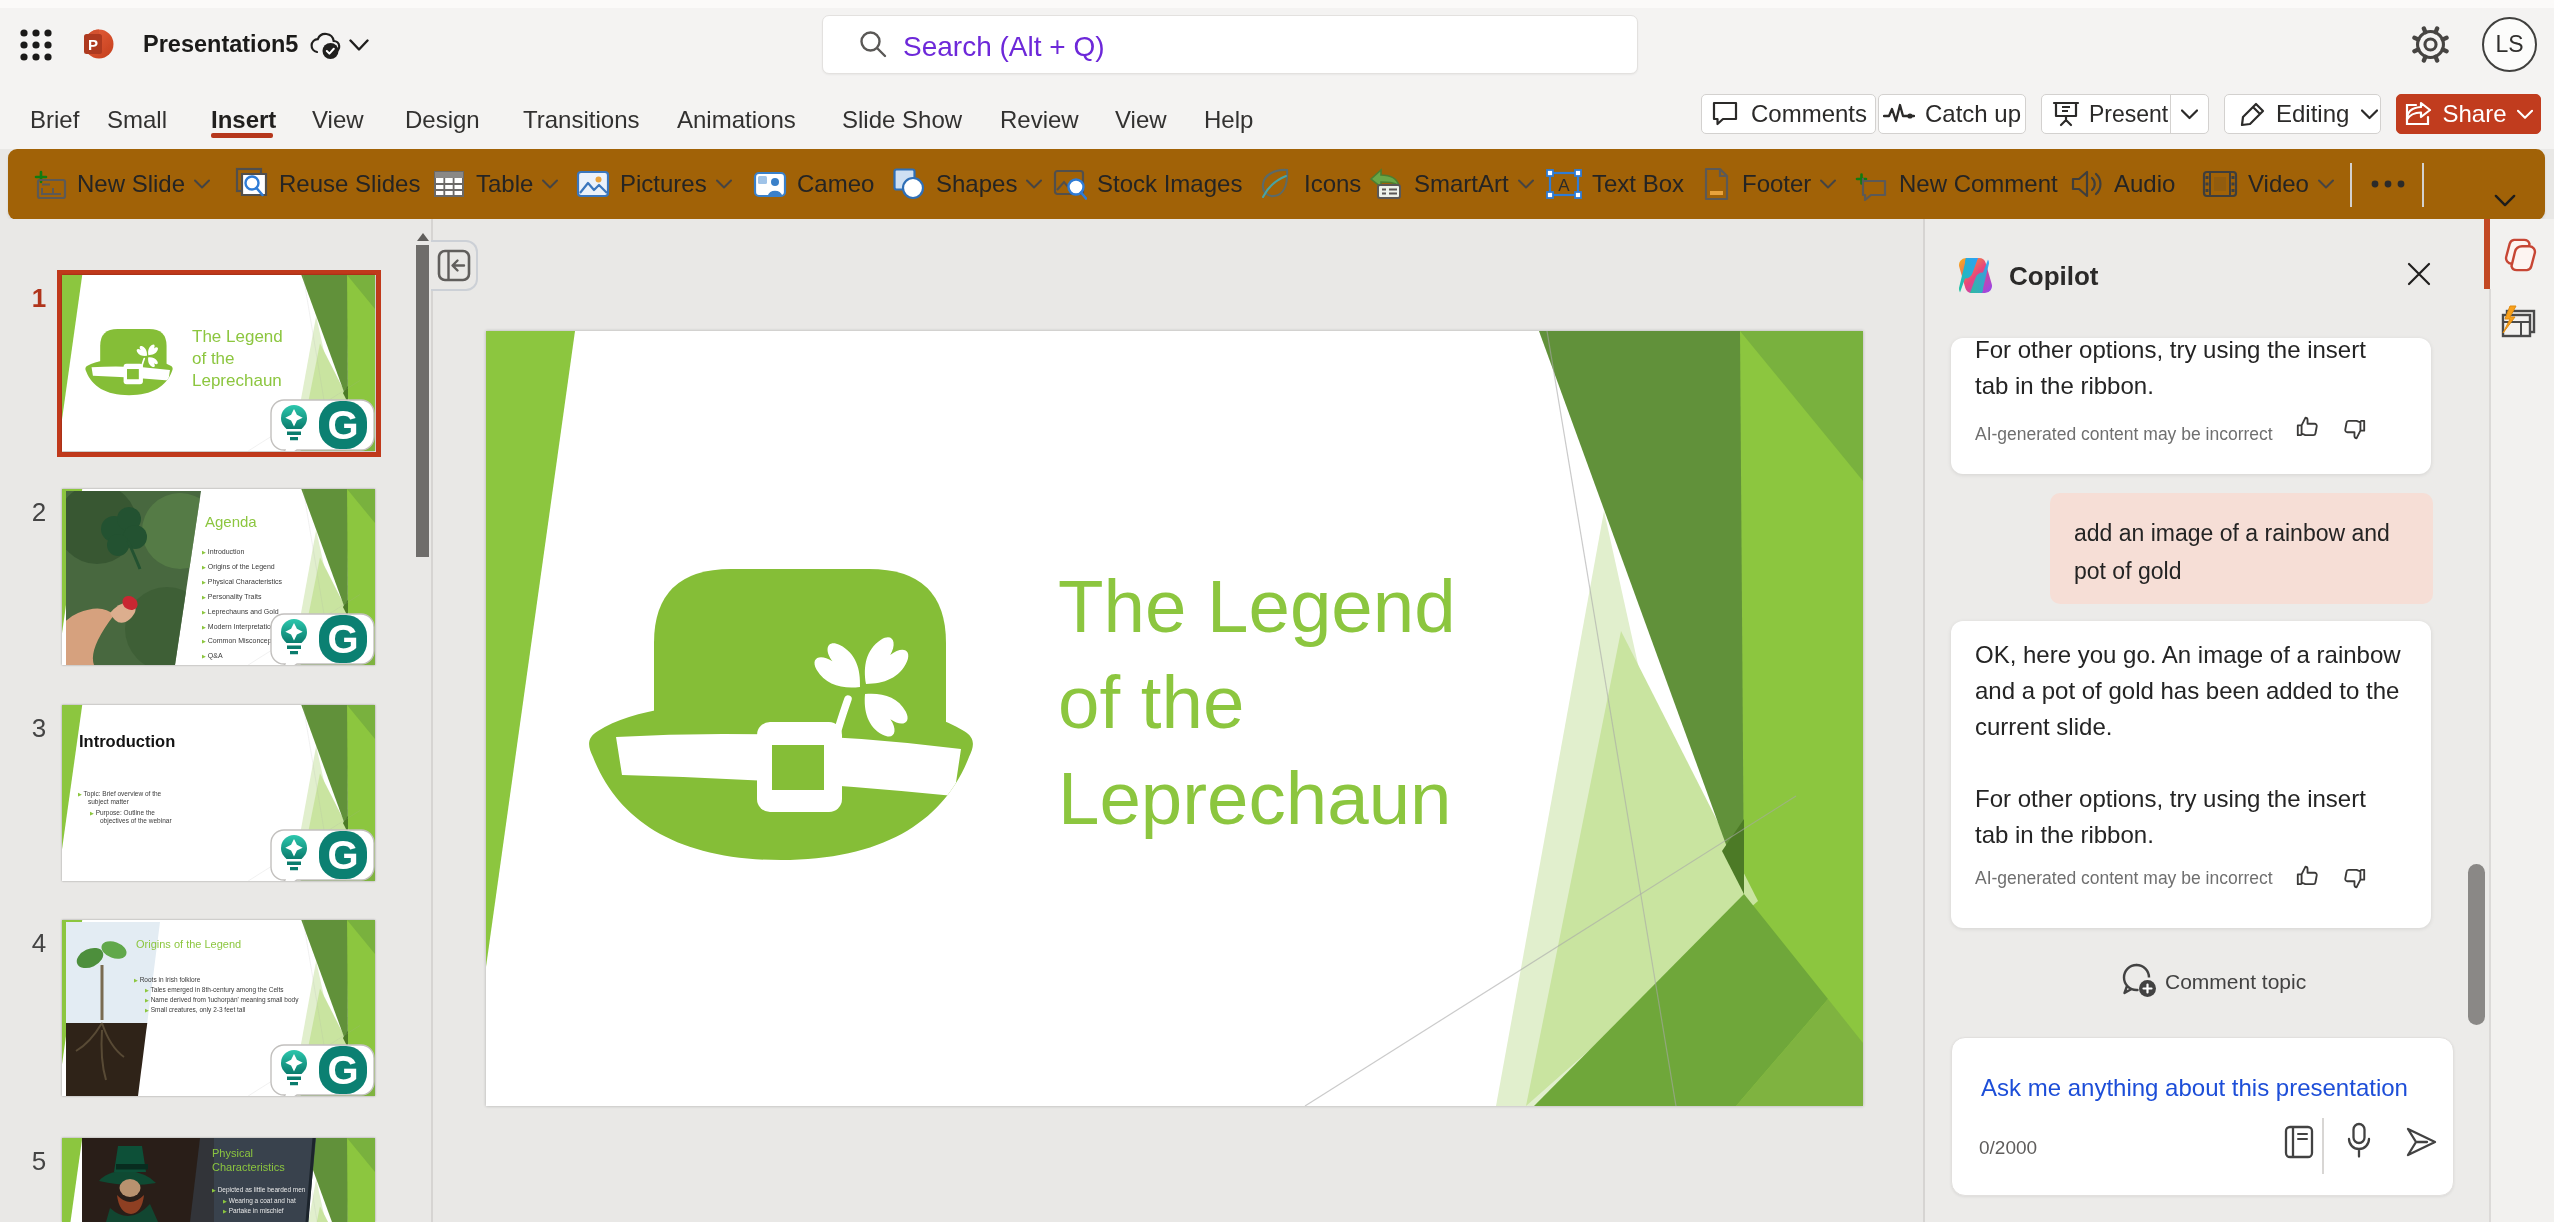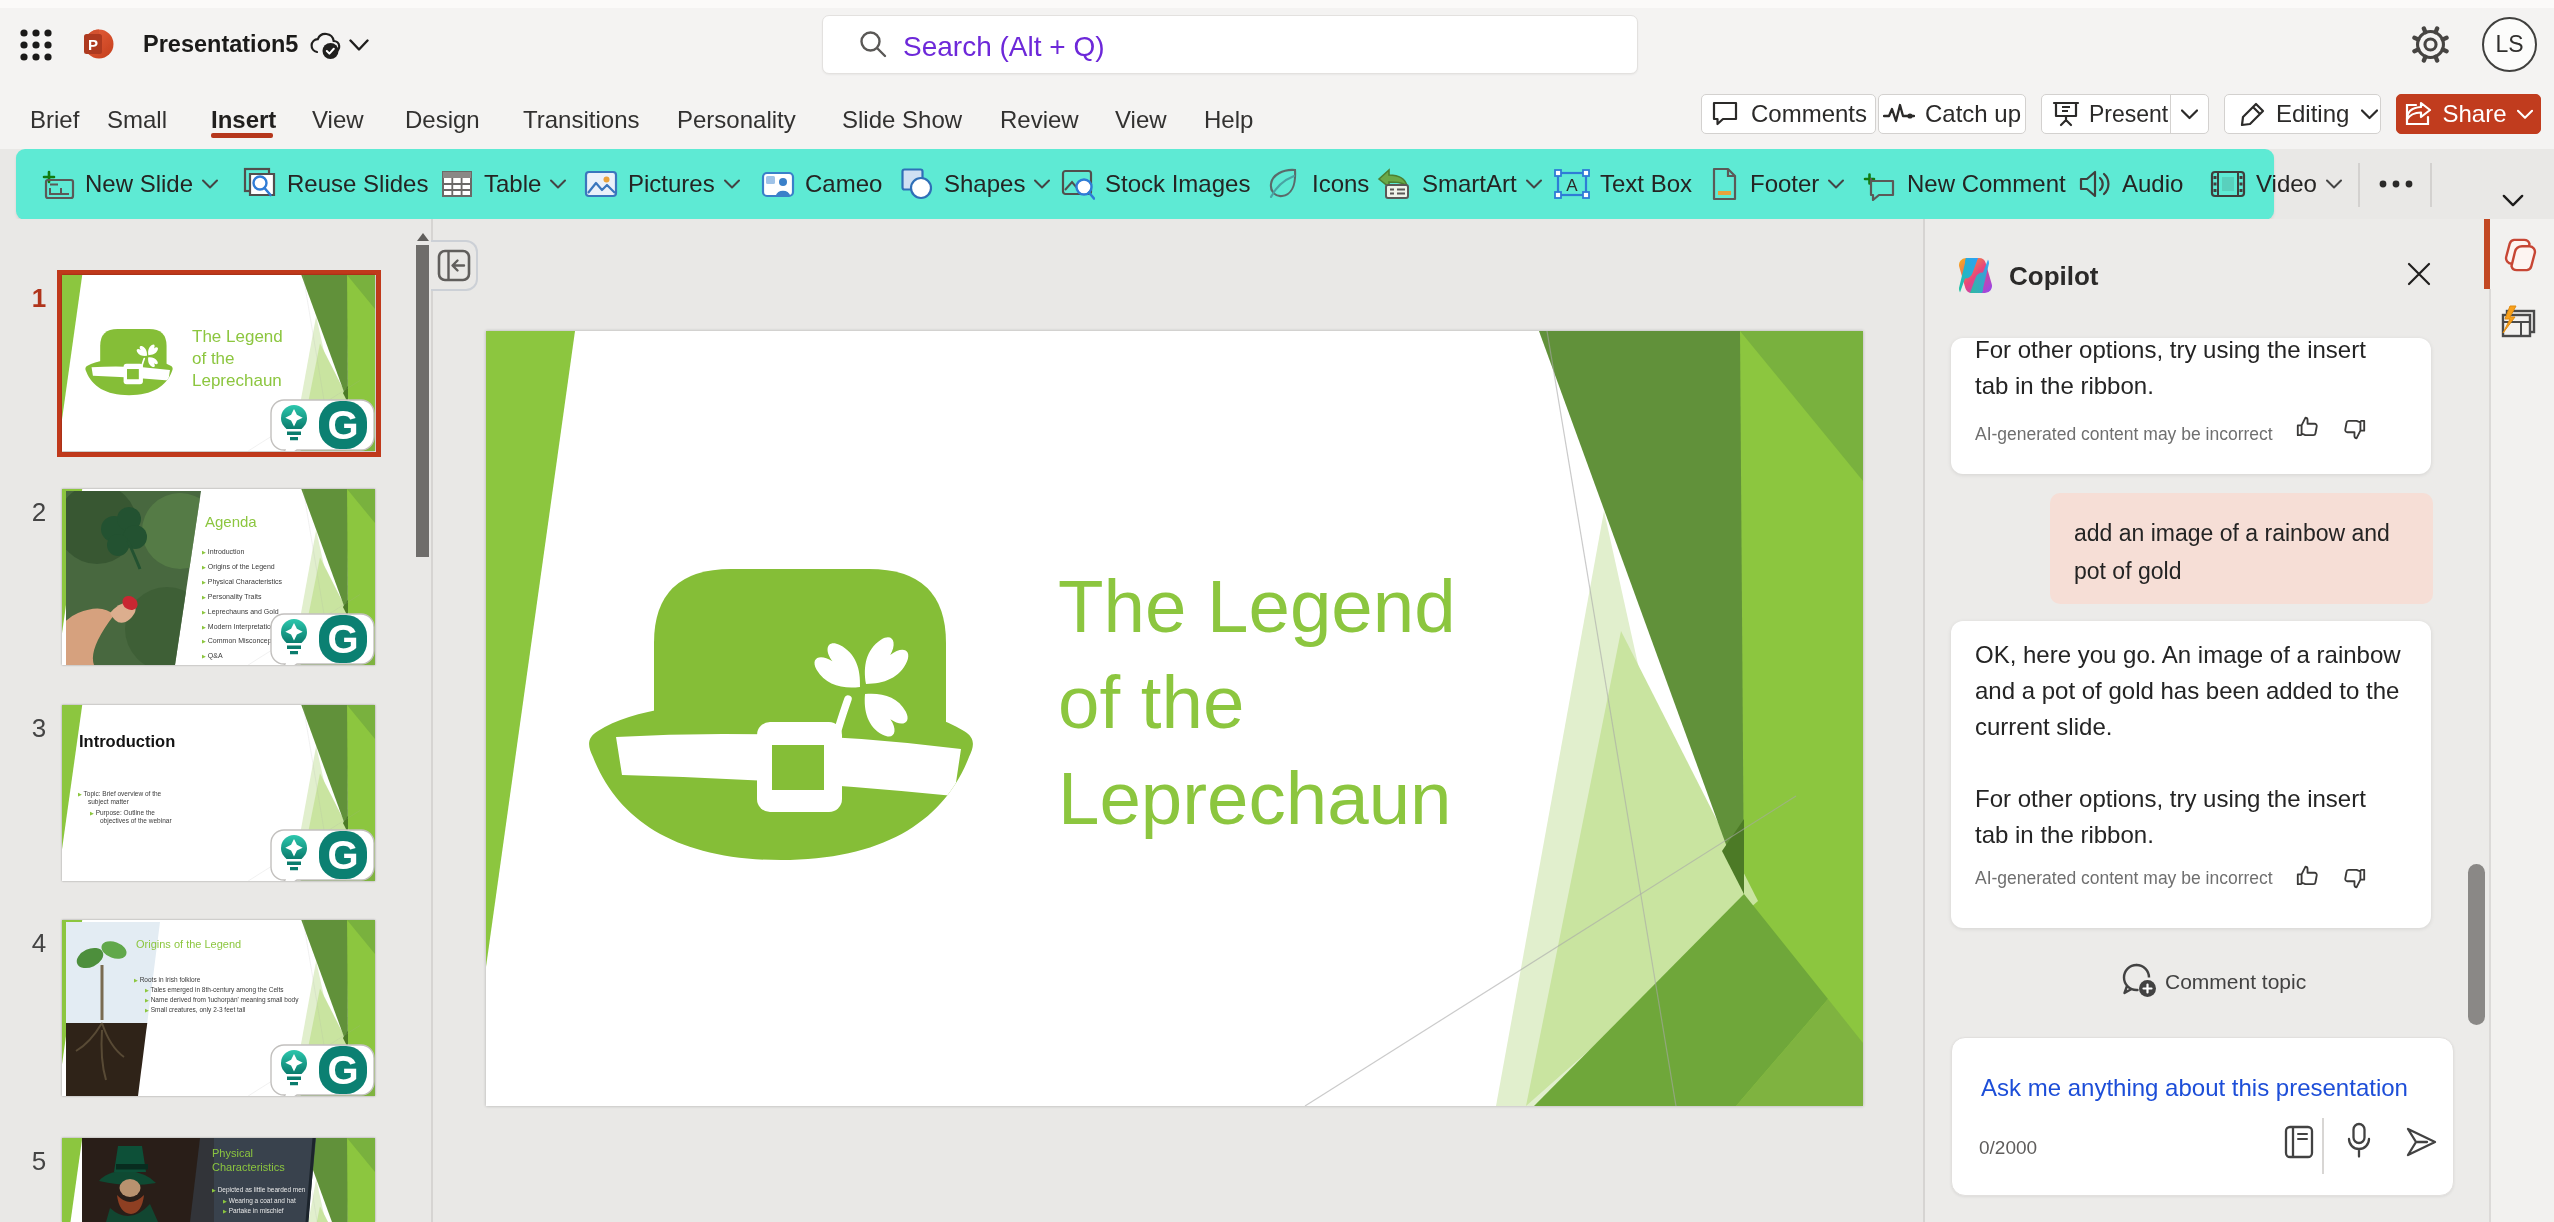--- a/index.html
+++ b/index.html
@@ -1,17 +1,17 @@
 <!DOCTYPE html>
 <html><head><meta charset="utf-8"><style>
 *{margin:0;padding:0;box-sizing:border-box;-webkit-font-smoothing:antialiased}
 html,body{width:2554px;height:1222px;overflow:hidden;font-family:"Liberation Sans",sans-serif;background:#e9e8e6}
 .abs{position:absolute}
 #header{position:absolute;left:0;top:0;width:2554px;height:149px;background:#f4f3f2}
-#ribbon{position:absolute;left:16px;top:149px;width:2258px;height:71px;background:#5eead4;border-radius:9px;box-shadow:0 2px 3px rgba(0,0,0,.08)}
+#ribbon{position:absolute;left:8px;top:149px;width:2537px;height:71px;background:#a16207;border-radius:9px;box-shadow:0 2px 3px rgba(0,0,0,.08)}
 .ric{position:absolute;top:16px;display:flex;align-items:center;height:38px;color:#252423;font-size:24px;white-space:nowrap}
 .ric svg{margin-right:10px}
 .chev{margin-left:9px}
 .menu{position:absolute;top:0;height:56px;display:flex;align-items:center;font-size:24px;color:#323130;white-space:nowrap}
 .btn{position:absolute;top:94px;height:40px;background:#fff;border:1.5px solid #d3d1cf;border-radius:5px;display:flex;align-items:center;justify-content:center;font-size:24px;color:#2b2a29;white-space:nowrap}
 #leftpanel{position:absolute;left:0;top:219px;width:431px;height:1003px;background:#e9e8e6}
 .vline{position:absolute;background:#d6d4d2;width:1.5px}
 .thumbw{position:absolute;left:62px;width:313px;height:176px;background:#fff;box-shadow:0 0 2px rgba(0,0,0,.35)}
 .tnum{position:absolute;left:24px;width:30px;text-align:center;font-size:26px;color:#444}
 #canvas{position:absolute;left:433px;top:219px;width:1490px;height:1003px;background:#e9e8e6}
@@ -88,21 +88,21 @@
     </svg>
   <div class="abs" style="left:2482px;top:17px;width:55px;height:55px;border:2.5px solid #40403e;border-radius:50%;background:#fcfcfb;display:flex;align-items:center;justify-content:center;font-size:23px;color:#31302e">LS</div>
 
   <div class="menu" style="left:30px;top:92px">Brief</div>
   <div class="menu" style="left:107px;top:92px">Small</div>
   <div class="menu" style="left:211px;top:92px;font-weight:700;color:#201f1e">Insert</div>
   <div class="abs" style="left:211px;top:133px;width:62px;height:5px;background:#b5371c;border-radius:2px"></div>
   <div class="menu" style="left:312px;top:92px">View</div>
   <div class="menu" style="left:405px;top:92px">Design</div>
   <div class="menu" style="left:523px;top:92px">Transitions</div>
-  <div class="menu" style="left:677px;top:92px">Personality</div>
+  <div class="menu" style="left:677px;top:92px">Animations</div>
   <div class="menu" style="left:842px;top:92px">Slide Show</div>
   <div class="menu" style="left:1000px;top:92px">Review</div>
   <div class="menu" style="left:1115px;top:92px">View</div>
   <div class="menu" style="left:1204px;top:92px">Help</div>
 
   <div class="btn" style="left:1701px;width:175px">
     <svg width="30" height="28" viewBox="0 0 30 28" style="margin-right:11px">
         <path d="M4 3 h22 v16 h-13 l-5.5 5 v-5 h-3.5 z" fill="none" stroke="#2b2a29" stroke-width="2.2" stroke-linejoin="round"></path>
       </svg>
     Comments

